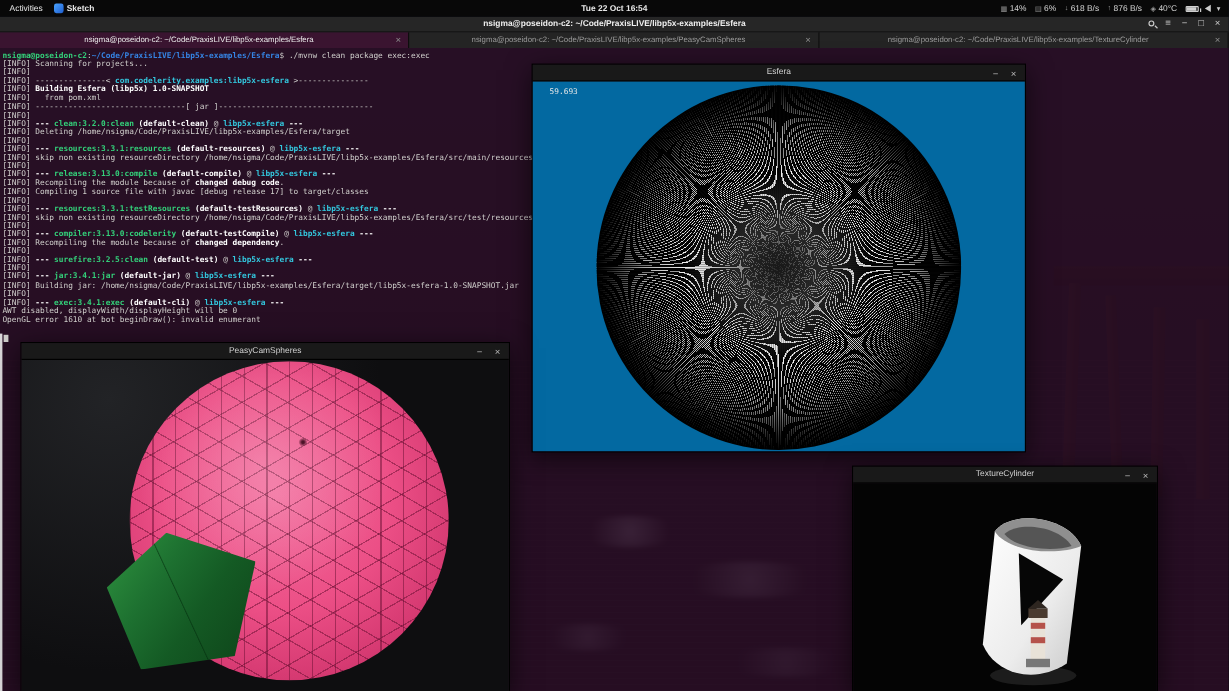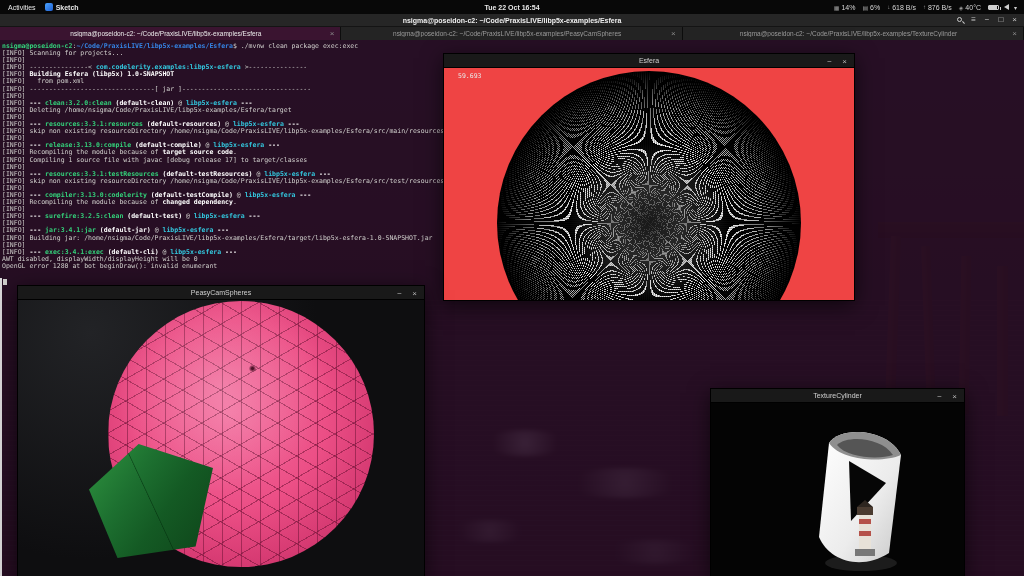--- a/index.html
+++ b/index.html
@@ -80,21 +80,21 @@
   .app-titlebar { height:14px; background:#191919; border-bottom:1px solid #000; position:relative;
     display:flex; align-items:center; justify-content:center; }
   .app-title { color:#d0d0d0; font-size:7px; }
   .app-btn { position:absolute; top:0; height:14px; display:flex; align-items:center;
     color:#b5b5b5; font-size:8px; }
   .btn-min   { right:22px; }
   .btn-close { right:7px; }
   .app-canvas { position:relative; overflow:hidden; }
 
   .esfera { left:443px; top:53px; width:412px; z-index:25; }
-  .esfera-canvas { height:232px; background:#ef4444;text-decoration:underline; }
+  .esfera-canvas { height:308px; background:#0369a1;text-decoration:underline; }
   .fps { position:absolute; left:14px; top:4px; color:#e8e8e8; font-size:6.5px;
     font-family:"DejaVu Sans Mono", monospace; }
   .fuzzy-ball { position:absolute; left:53px; top:3px; width:304px; height:304px; border-radius:50%;
     background:
       radial-gradient(closest-side,
         rgba(25,25,25,0.95) 0%, rgba(70,70,70,0.55) 22%, rgba(120,120,120,0.15) 40%,
         rgba(0,0,0,0) 52%, rgba(0,0,0,0.3) 74%, rgba(0,0,0,0.82) 92%, #000 100%),
       repeating-conic-gradient(from 0deg,
         #f0f0f0 0deg 0.2deg, #050505 0.2deg 0.75deg, #a8a8a8 0.75deg 0.95deg, #000 0.95deg 1.5deg); }
 
@@ -169,37 +169,37 @@
         <div class="tline"><span>[INFO]   from pom.xml</span></div>
         <div class="tline"><span>[INFO] --------------------------------[ jar ]---------------------------------</span></div>
         <div class="tline"><span>[INFO] </span></div>
         <div class="tline"><span>[INFO] </span><span class="c-bold">--- </span><span class="c-plugin">clean:3.2.0:clean</span><span class="c-bold"> (default-clean)</span><span> @ </span><span class="c-proj">libp5x-esfera</span><span class="c-bold"> ---</span></div>
         <div class="tline"><span>[INFO] Deleting /home/nsigma/Code/PraxisLIVE/libp5x-examples/Esfera/target</span></div>
         <div class="tline"><span>[INFO] </span></div>
         <div class="tline"><span>[INFO] </span><span class="c-bold">--- </span><span class="c-plugin">resources:3.3.1:resources</span><span class="c-bold"> (default-resources)</span><span> @ </span><span class="c-proj">libp5x-esfera</span><span class="c-bold"> ---</span></div>
         <div class="tline"><span>[INFO] skip non existing resourceDirectory /home/nsigma/Code/PraxisLIVE/libp5x-examples/Esfera/src/main/resources</span></div>
         <div class="tline"><span>[INFO] </span></div>
         <div class="tline"><span>[INFO] </span><span class="c-bold">--- </span><span class="c-plugin">release:3.13.0:compile</span><span class="c-bold"> (default-compile)</span><span> @ </span><span class="c-proj">libp5x-esfera</span><span class="c-bold"> ---</span></div>
-        <div class="tline"><span>[INFO] Recompiling the module because of </span><span class="c-bold">target source code</span><span>.</span></div>
+        <div class="tline"><span>[INFO] Recompiling the module because of </span><span class="c-bold">changed debug code</span><span>.</span></div>
         <div class="tline"><span>[INFO] Compiling 1 source file with javac [debug release 17] to target/classes</span></div>
         <div class="tline"><span>[INFO] </span></div>
         <div class="tline"><span>[INFO] </span><span class="c-bold">--- </span><span class="c-plugin">resources:3.3.1:testResources</span><span class="c-bold"> (default-testResources)</span><span> @ </span><span class="c-proj">libp5x-esfera</span><span class="c-bold"> ---</span></div>
         <div class="tline"><span>[INFO] skip non existing resourceDirectory /home/nsigma/Code/PraxisLIVE/libp5x-examples/Esfera/src/test/resources</span></div>
         <div class="tline"><span>[INFO] </span></div>
         <div class="tline"><span>[INFO] </span><span class="c-bold">--- </span><span class="c-plugin">compiler:3.13.0:codelerity</span><span class="c-bold"> (default-testCompile)</span><span> @ </span><span class="c-proj">libp5x-esfera</span><span class="c-bold"> ---</span></div>
         <div class="tline"><span>[INFO] Recompiling the module because of </span><span class="c-bold">changed dependency</span><span>.</span></div>
         <div class="tline"><span>[INFO] </span></div>
         <div class="tline"><span>[INFO] </span><span class="c-bold">--- </span><span class="c-plugin">surefire:3.2.5:clean</span><span class="c-bold"> (default-test)</span><span> @ </span><span class="c-proj">libp5x-esfera</span><span class="c-bold"> ---</span></div>
         <div class="tline"><span>[INFO] </span></div>
         <div class="tline"><span>[INFO] </span><span class="c-bold">--- </span><span class="c-plugin">jar:3.4.1:jar</span><span class="c-bold"> (default-jar)</span><span> @ </span><span class="c-proj">libp5x-esfera</span><span class="c-bold"> ---</span></div>
         <div class="tline"><span>[INFO] Building jar: /home/nsigma/Code/PraxisLIVE/libp5x-examples/Esfera/target/libp5x-esfera-1.0-SNAPSHOT.jar</span></div>
         <div class="tline"><span>[INFO] </span></div>
         <div class="tline"><span>[INFO] </span><span class="c-bold">--- </span><span class="c-plugin">exec:3.4.1:exec</span><span class="c-bold"> (default-cli)</span><span> @ </span><span class="c-proj">libp5x-esfera</span><span class="c-bold"> ---</span></div>
         <div class="tline"><span>AWT disabled, displayWidth/displayHeight will be 0</span></div>
-        <div class="tline"><span>OpenGL error 1280 at bot beginDraw(): invalid enumerant</span></div>
+        <div class="tline"><span>OpenGL error 1610 at bot beginDraw(): invalid enumerant</span></div>
       </div>
     <span class="cursor"></span>
   </div>
 </div>
 
 <div class="edge-strip"></div>
 
 <div class="app-window esfera">
   <div class="app-titlebar">
     <span class="app-title">Esfera</span>

